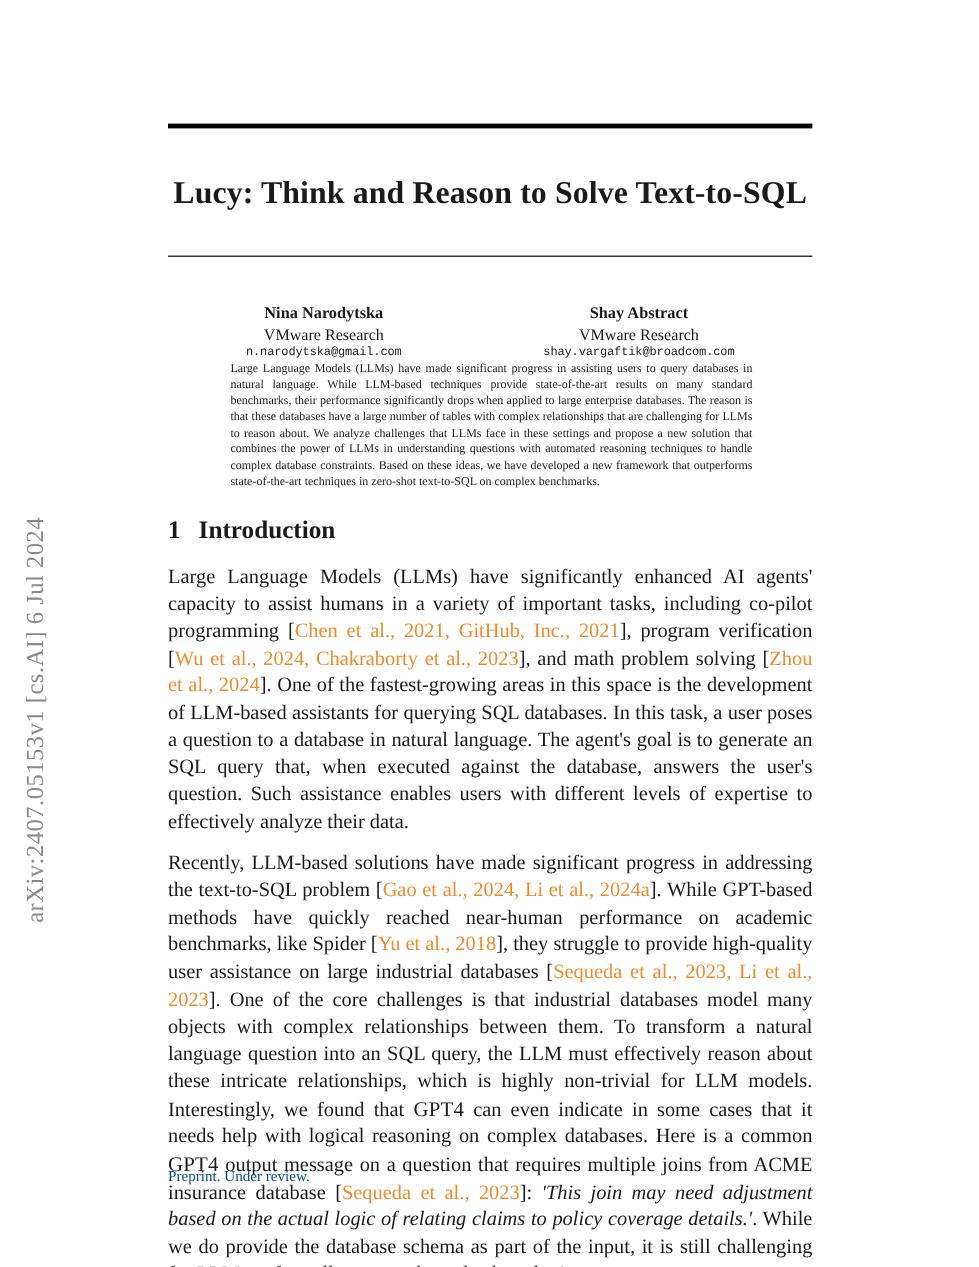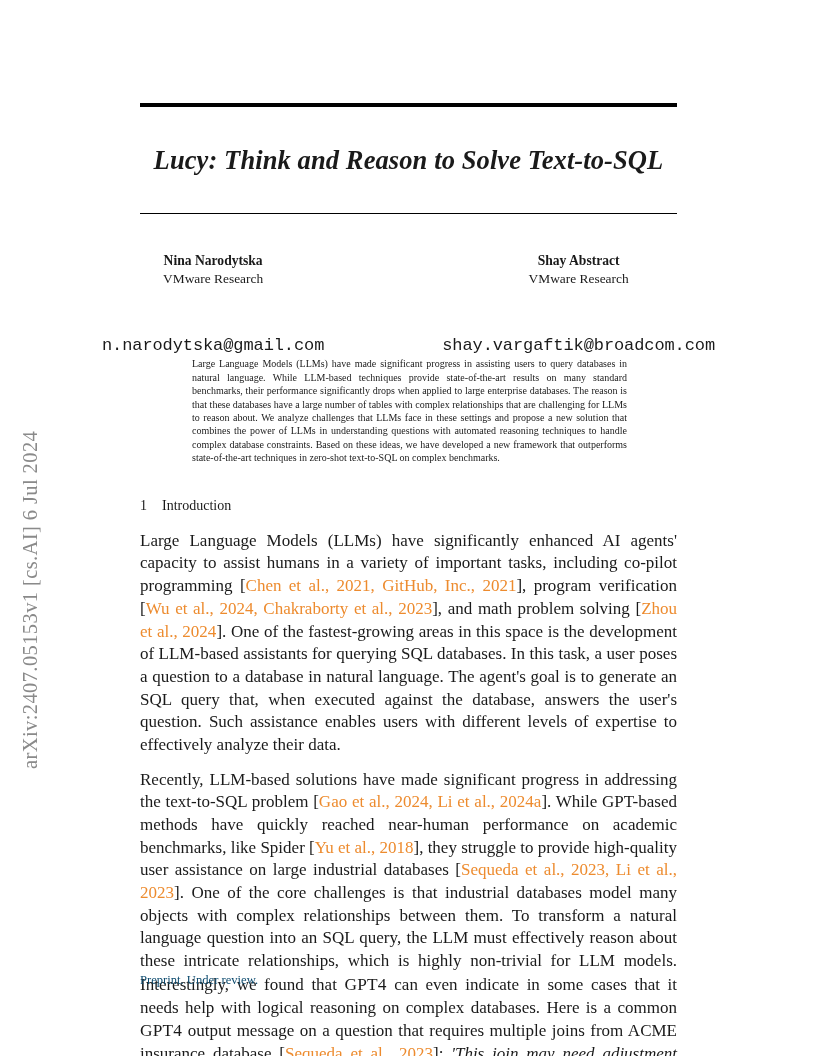--- a/index.html
+++ b/index.html
@@ -53,21 +53,21 @@
   .rule-thick {
     height: 4px;
     background: #000;
     width: 100%;
   }
   .rule-thin {
     height: 1.6px;
     background: #000;
     width: 100%;
   }
-  #title-block { padding-top: 103px; font-style: italic; }
+  #title-block { padding-top: 103px; }
   #paper-title {
     font-size: 26.5px;
     font-weight: bold;
     text-align: center;
     letter-spacing: 0.1px;
     padding: 21px 0 20px 0;
     line-height: 1.1;
     font-family: "Liberation Serif", "DejaVu Serif", serif;
   }
 
@@ -80,23 +80,22 @@
     text-align: center;
   }
   .author-block { line-height: 1.32; }
   .author-name {
     font-weight: bold;
     font-size: 13.6px;
   }
   .author-affil { font-size: 13.4px; }
   .author-email {
     font-family: "Liberation Mono", "DejaVu Sans Mono", monospace;
-    font-size: 17px;
+    font-size: 10px;
     letter-spacing: -0.1px;
-    margin-top: 47px;
   }
 
   
   #abstract-heading {
     text-align: center;
     font-weight: bold;
     font-size: 16.5px;
     padding-top: 38px;
     padding-bottom: 15px;
   }
@@ -104,23 +103,23 @@
     margin: 0 50px 0 52px;
     font-size: 10px;
     line-height: 1.345;
     text-align: justify;
     text-justify: inter-word;
     hyphens: none;
   }
 
   
   .section-heading {
-    font-size: 14px;
-    font-weight: normal;
-    margin-top: 33px;
+    font-size: 21px;
+    font-weight: bold;
+    margin-top: 20px;
     margin-bottom: 16px;
   }
   .section-heading .sec-num { margin-right: 15px; }
 
   .body-par {
     font-size: 17px;
     line-height: 1.335;
     text-align: justify;
     text-justify: inter-word;
     margin: 0 0 12px 0;

